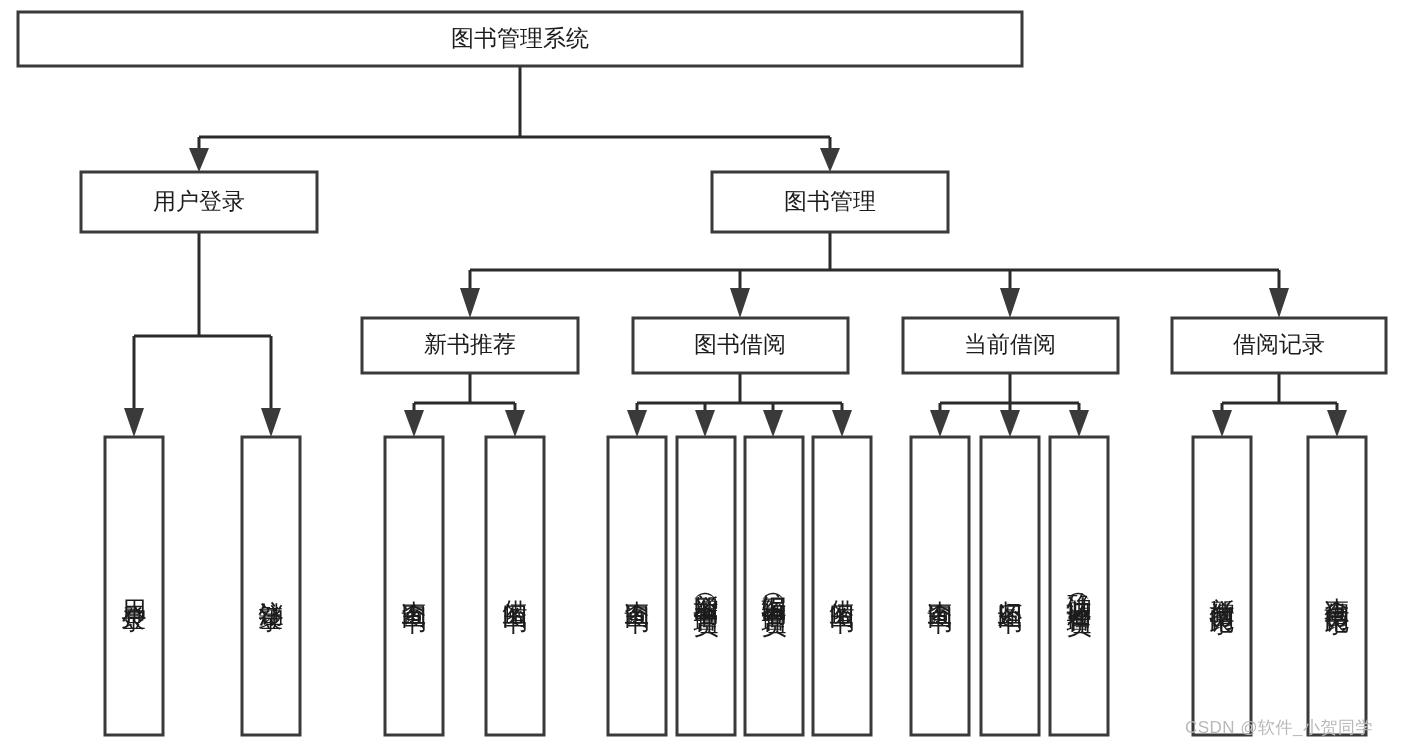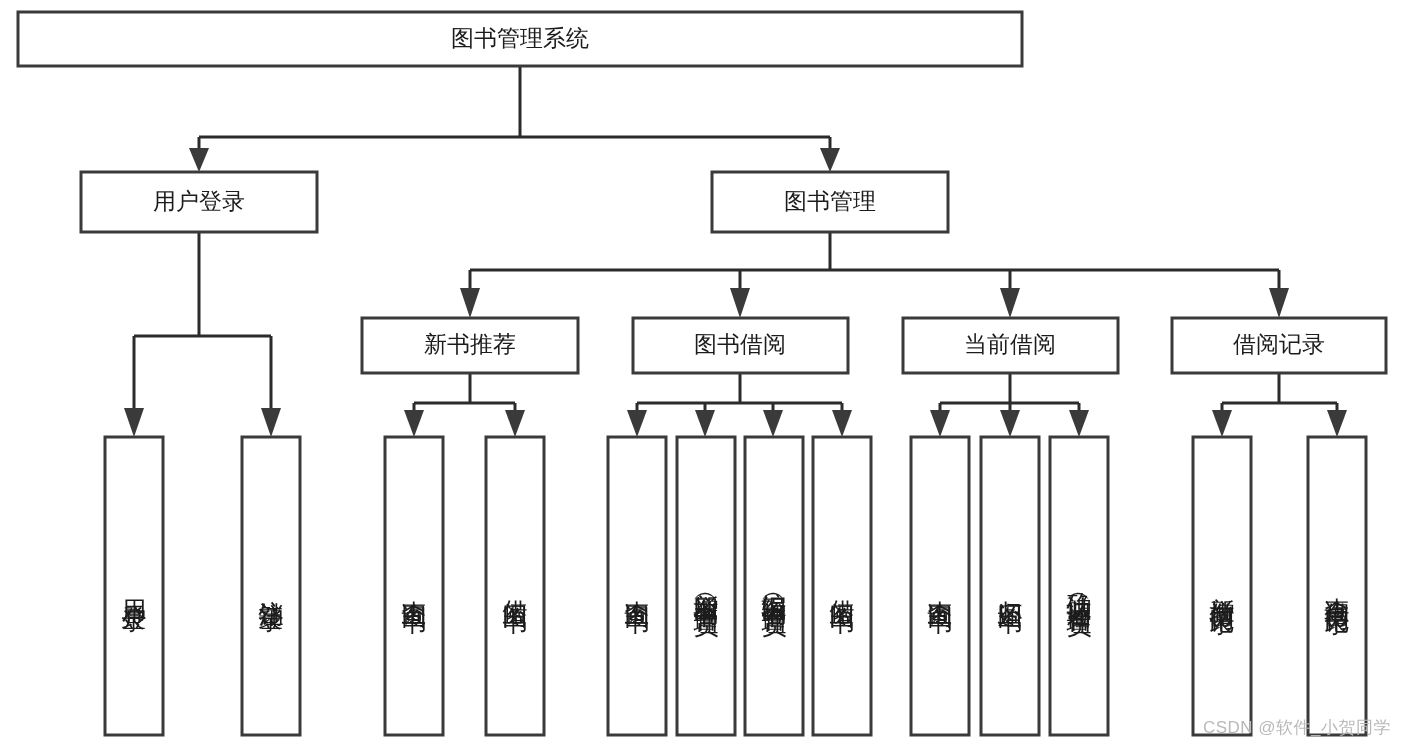--- a/index.html
+++ b/index.html
@@ -57,21 +57,21 @@
     line-height: 1.08;
     letter-spacing: 3px;
     color: #1c1c1c;
     white-space: nowrap;
     text-align: center;
     pointer-events: none;
     user-select: none;
   }
   .watermark {
     position: absolute;
-    right: 14px;
+    right: 32px;
     bottom: 8px;
     font-family: "Liberation Sans", "DejaVu Sans", sans-serif;
     font-size: 17px;
     color: #b9b9b9;
     letter-spacing: 0.5px;
     white-space: nowrap;
   }
 </style>
 </head>
 <body>

